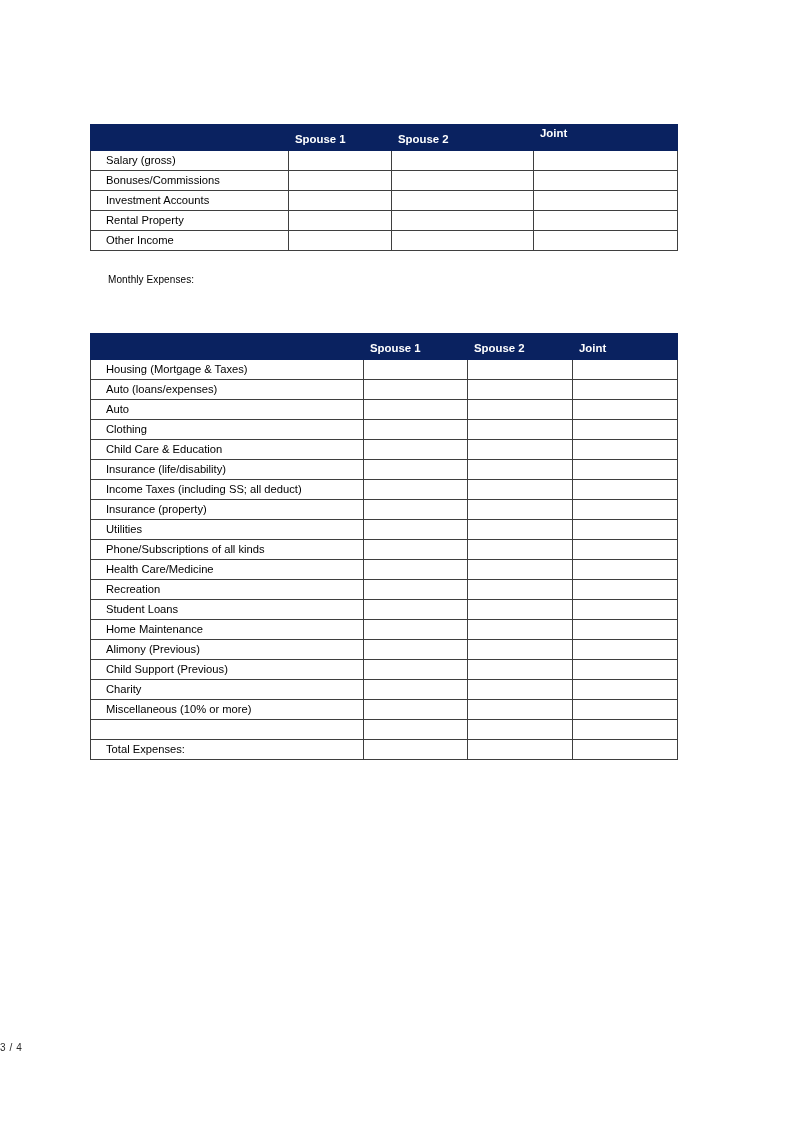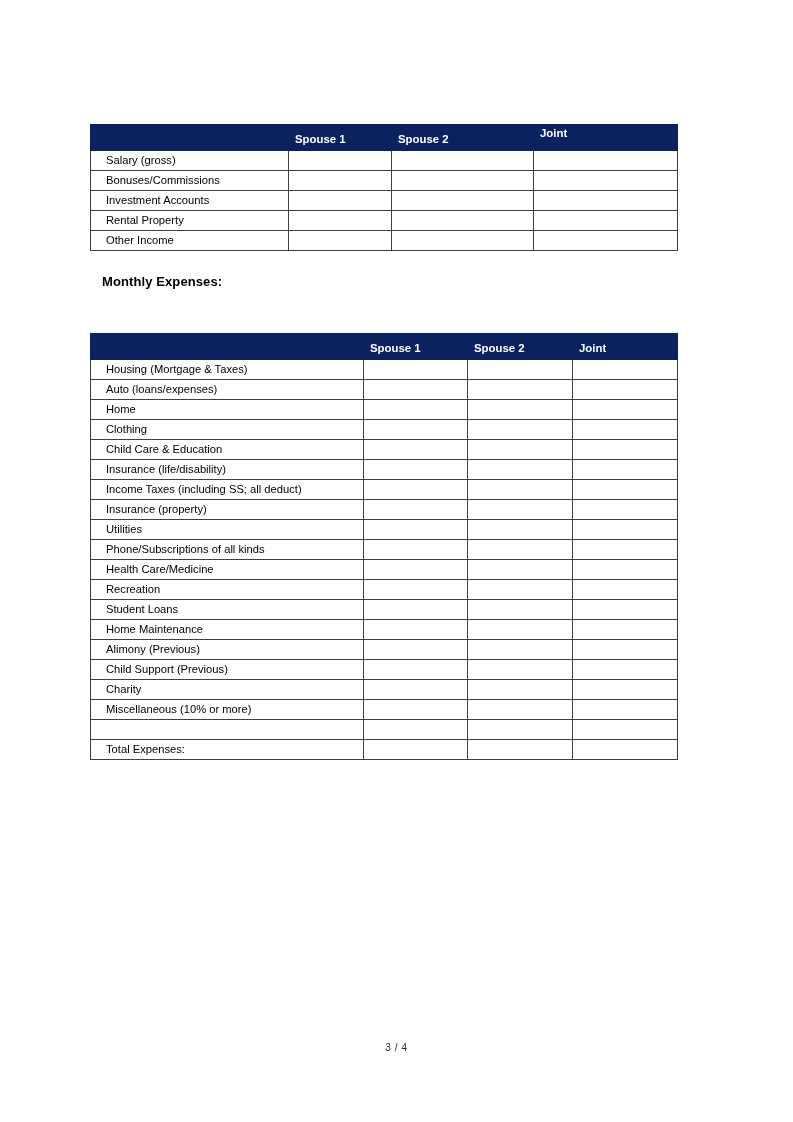--- a/index.html
+++ b/index.html
@@ -90,34 +90,33 @@
   
   #expense-table {
     left: 90px;
     top: 333px;
     width: 587px;
   }
 
   
   .section-heading {
     position: absolute;
-    left: 102px;
+    left: 108px;
     top: 274px;
-    font-size: 13px;
-    font-weight: bold;
+    font-size: 10px;
+    font-weight: normal;
     letter-spacing: 0.1px;
   }
 
   
   .page-footer {
     position: absolute;
     left: 0;
     top: 1042px;
     width: 793px;
-    text-align: center;
     font-size: 10px;
     color: #2b2b2b;
     letter-spacing: 0.6px;
   }
 </style>
 </head>
 <body>
 
 <div class="page">
 
@@ -194,21 +193,21 @@
         <td class="entry"></td>
         <td class="entry"></td>
       </tr>
       <tr>
         <td class="rowlabel">Auto (loans/expenses)</td>
         <td class="entry"></td>
         <td class="entry"></td>
         <td class="entry"></td>
       </tr>
       <tr>
-        <td class="rowlabel">Home</td>
+        <td class="rowlabel">Auto</td>
         <td class="entry"></td>
         <td class="entry"></td>
         <td class="entry"></td>
       </tr>
       <tr>
         <td class="rowlabel">Clothing</td>
         <td class="entry"></td>
         <td class="entry"></td>
         <td class="entry"></td>
       </tr>

